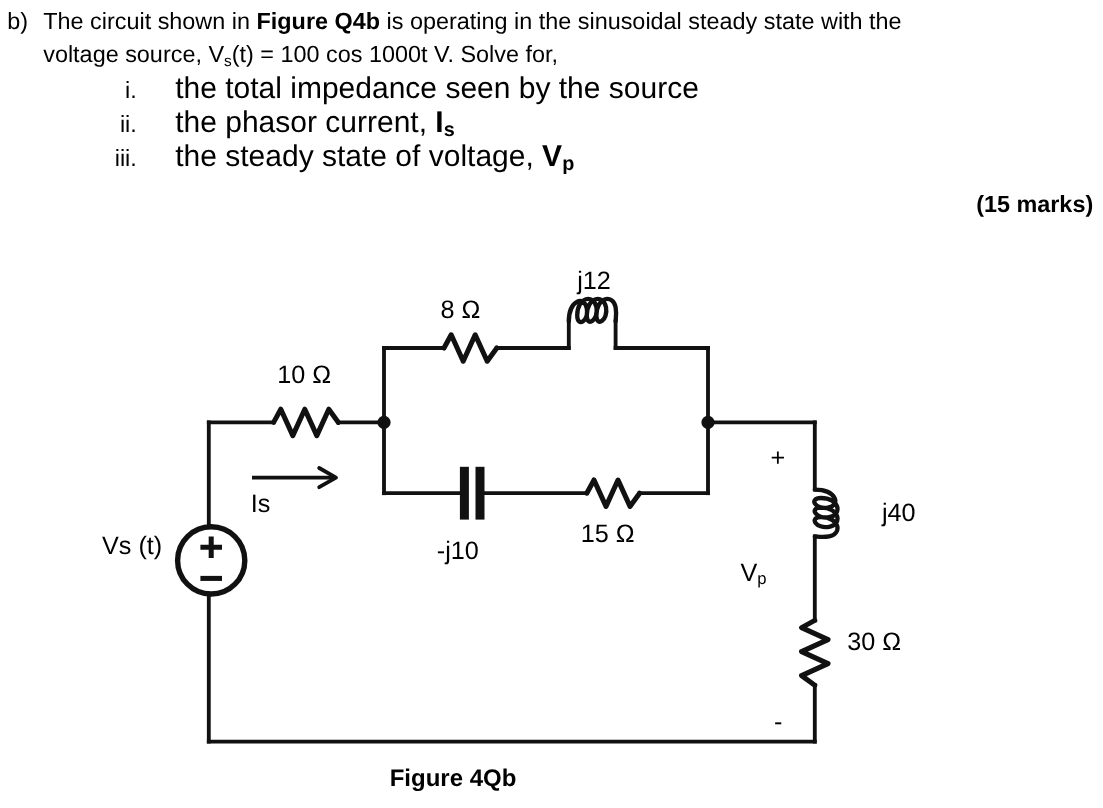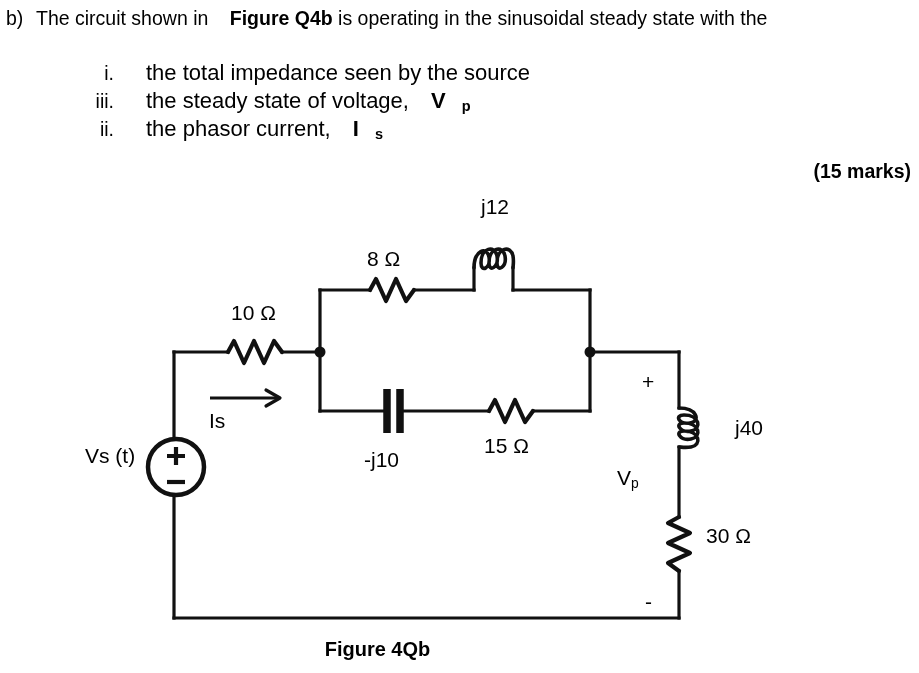--- a/index.html
+++ b/index.html
@@ -42,21 +42,21 @@
   #q-main {
     position: absolute;
     left: 6px;
     top: 4px;
     width: 908px;
   }
   #q-main .q-marker { width: 30px; }
   #q-main .q-body { width: 876px; }
   .q-line { display: block; }
 
-  b, .bold { font-weight: bold; margin-left: 16px; }
+  b, .bold { font-weight: bold; }
 
   sub {
     font-size: 0.66em;
     vertical-align: -0.22em;
     line-height: 0;
   }
 
   
   #q-items {
     position: absolute;
@@ -70,21 +70,21 @@
     height: 28px;
   }
   .item-num {
     width: 62px;
     text-align: right;
     padding-right: 0px;
     font-size: 19.5px;
   }
   .item-text {
     padding-left: 32px;
-    font-size: 22px;
+    font-size: 25px;
     white-space: nowrap;
   }
 
   
   #marks {
     position: absolute;
     right: 8px;
     top: 160px;
     font-size: 19.5px;
     font-weight: bold;
@@ -169,35 +169,36 @@
 </style>
 </head>
 <body>
 
 <div id="question-block">
 
   <div id="q-main" class="q-row">
     <div class="q-marker">b)</div>
     <div class="q-body">
       <span class="q-line"><span>The circuit shown in </span><b>Figure Q4b</b><span> is operating in the sinusoidal steady state with the</span></span>
+      <span class="q-line"><span>voltage source, V</span><sub>s</sub><span>(t) = 100 cos 1000t V. Solve for,</span></span>
     </div>
   </div>
 
   <div id="q-items">
     <div class="item-row">
       <div class="item-num">i.</div>
       <div class="item-text"><span>the total impedance seen by the source</span></div>
     </div>
     <div class="item-row">
+      <div class="item-num">ii.</div>
+      <div class="item-text"><span>the phasor current, </span><b>I</b><b><sub>s</sub></b></div>
+    </div>
+    <div class="item-row">
       <div class="item-num">iii.</div>
       <div class="item-text"><span>the steady state of voltage, </span><b>V</b><b><sub>p</sub></b></div>
-    </div>
-    <div class="item-row">
-      <div class="item-num">ii.</div>
-      <div class="item-text"><span>the phasor current, </span><b>I</b><b><sub>s</sub></b></div>
     </div>
   </div>
 
   <div id="marks">(15 marks)</div>
 </div>
 
 <div id="circuit-area">
 
   <svg id="circuit-svg" width="919" height="478" viewBox="0 0 919 478">
 
@@ -272,21 +273,21 @@
     <path class="wire" d="M 679,376 L 679,423"></path>
 
     <path class="arrowline" d="M 210,203 L 278,203"></path>
     <path class="arrowline" d="M 266,195 L 280,203 L 266,211" fill="none" stroke-linejoin="round" stroke-linecap="round"></path>
   </svg>
 
   <span class="lbl" style="left:231px; top:107px;">10 Ω</span>
 
   <span class="lbl" style="left:367px; top:53px;">8 Ω</span>
 
-  <span class="lbl" style="left:481px; top:1px;">j12</span>
+  <span class="lbl" style="left:481px; top:29px;">j12</span>
 
   <span class="lbl" style="left:364px; top:254px;">-j10</span>
 
   <span class="lbl" style="left:484px; top:240px;">15 Ω</span>
 
   <span class="lbl" style="left:735px; top:222px;">j40</span>
 
   <span class="lbl" style="left:706px; top:330px;">30 Ω</span>
 
   <span class="lbl" style="left:209px; top:215px;">Is</span>

